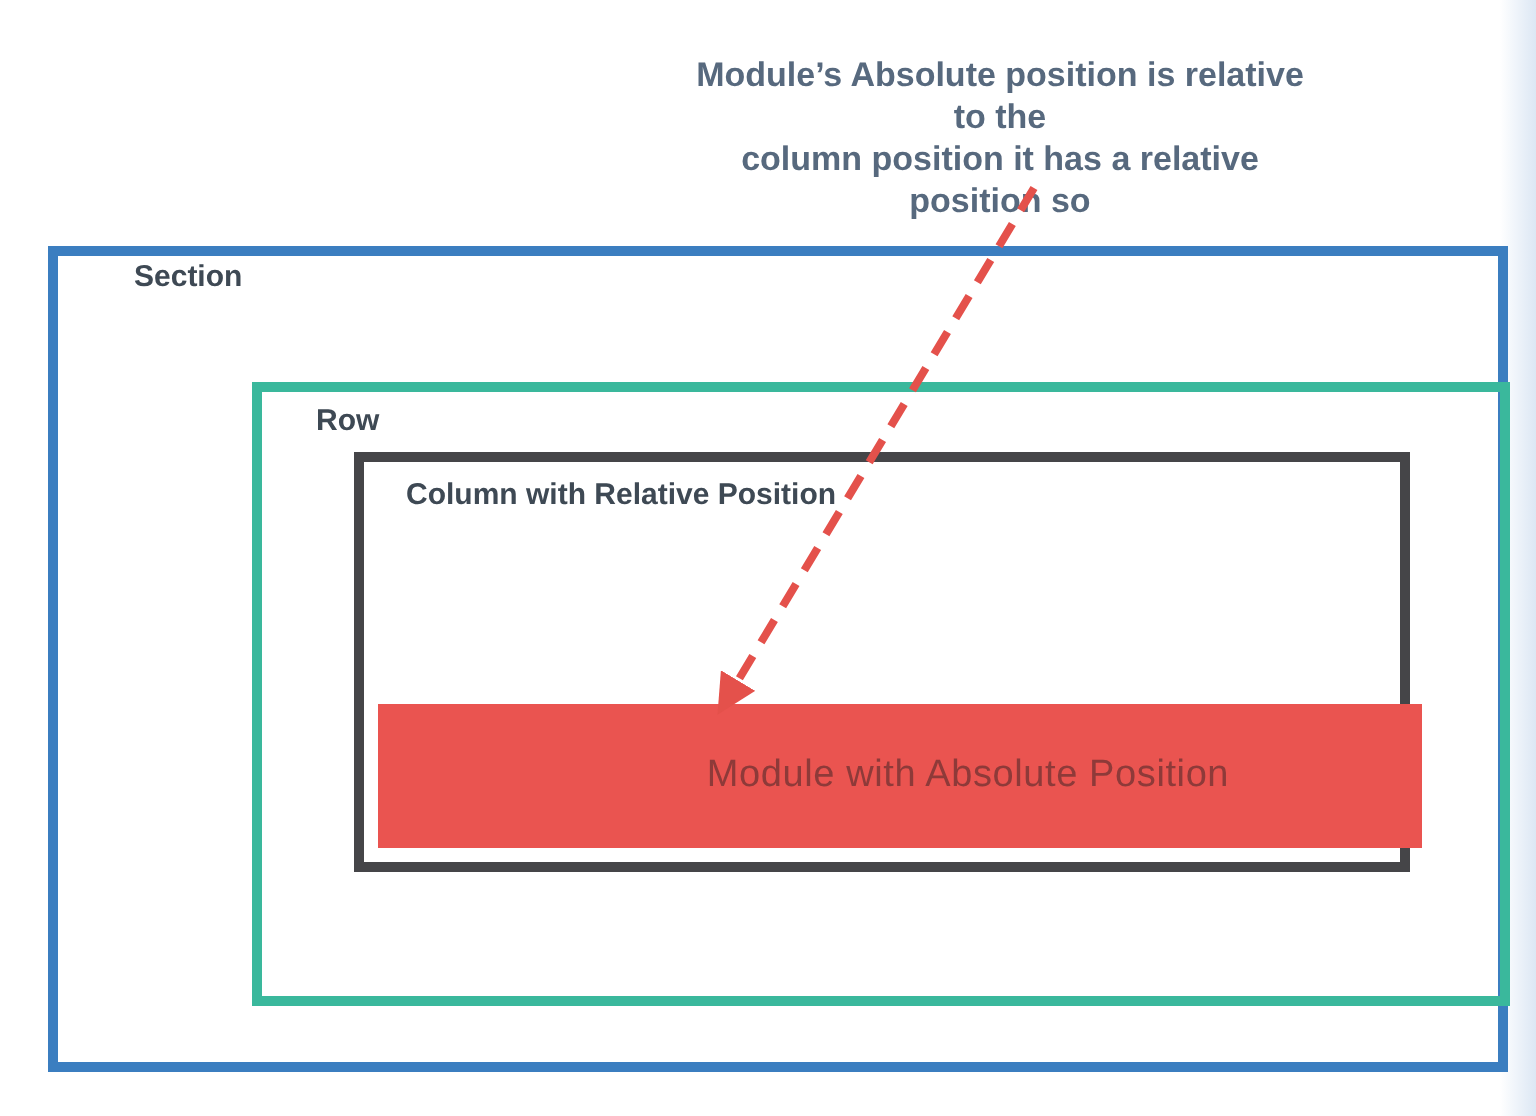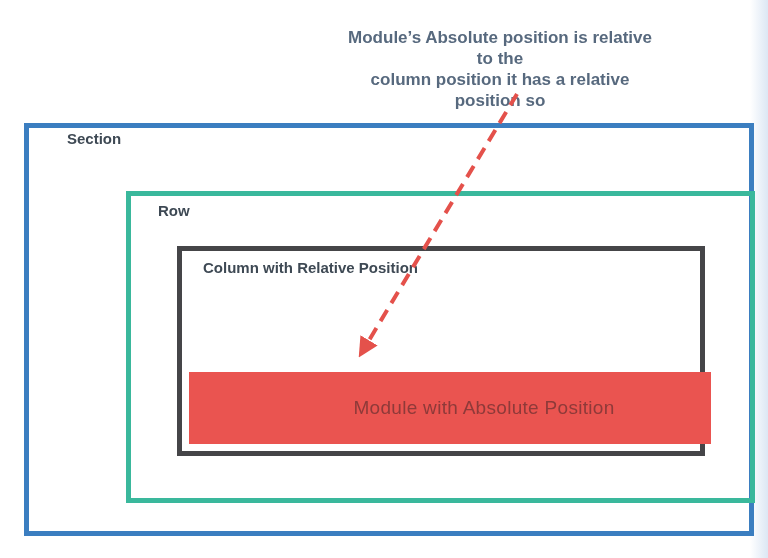--- a/index.html
+++ b/index.html
@@ -25,21 +25,21 @@
   .section-box {
     left: 24px; top: 123px; width: 730px; height: 413px;
     border: 5px solid var(--c-section-border, #3b7ec0);
   }
   .row-box {
     left: 64px; top: 63px; width: 629px; height: 312px;
     border: 5px solid var(--c-row-border, #3ab89c);
     margin-left: 33px;
   }
   .column-box {
-    left: 46px; top: 50px; width: 528px; height: 210px;
+    left: 46px; top: 30px; width: 528px; height: 210px;
     border: 5px solid var(--c-column-border, #454548);
   }
   .box-label {
     position: absolute;
     font-size: 15px; font-weight: 700;
     color: var(--c-label-text, #3e4954);
     white-space: nowrap;
   }
   .section-label { left: 38px; top: 2px; }
   .row-label    { left: 27px; top: 6px; }

